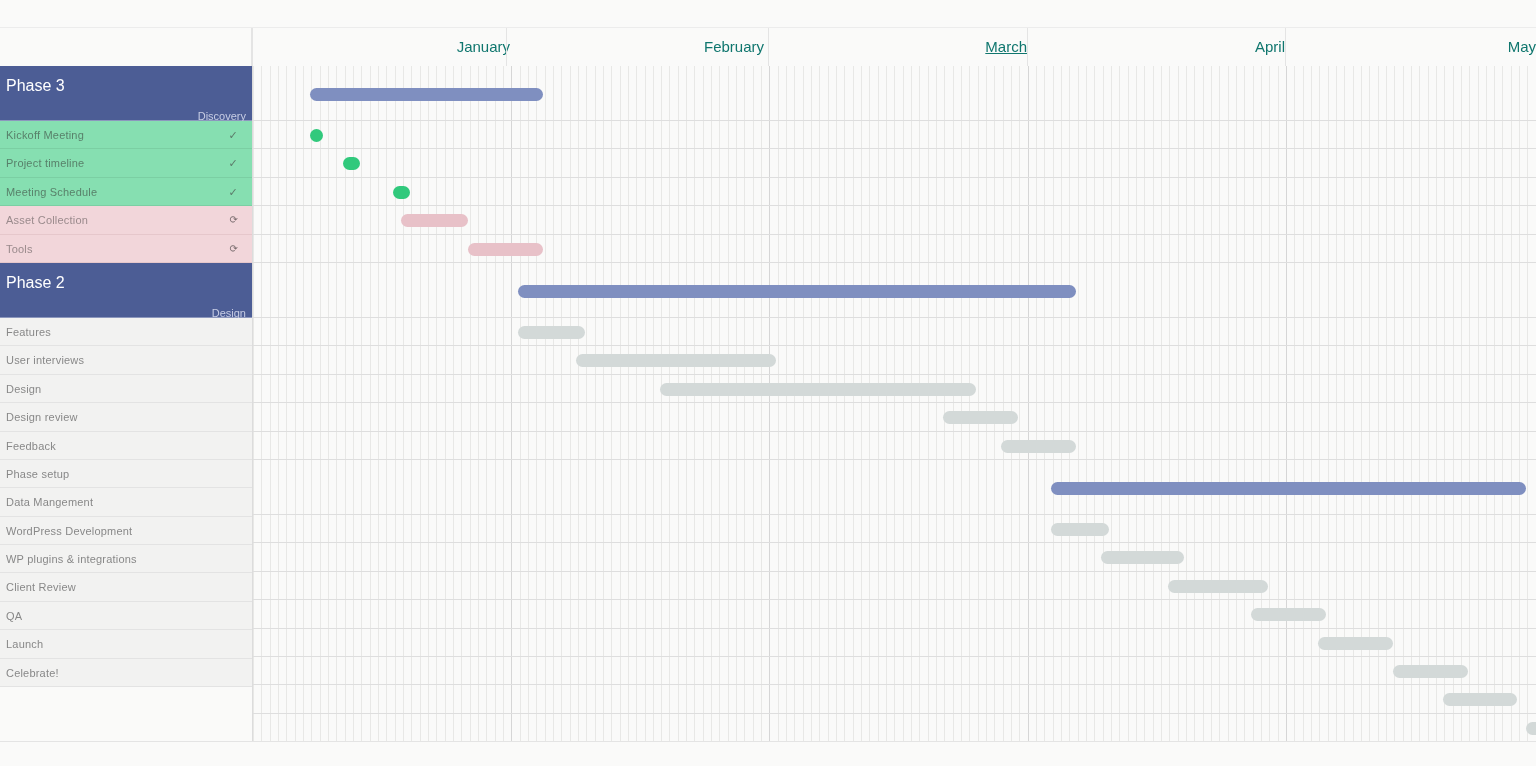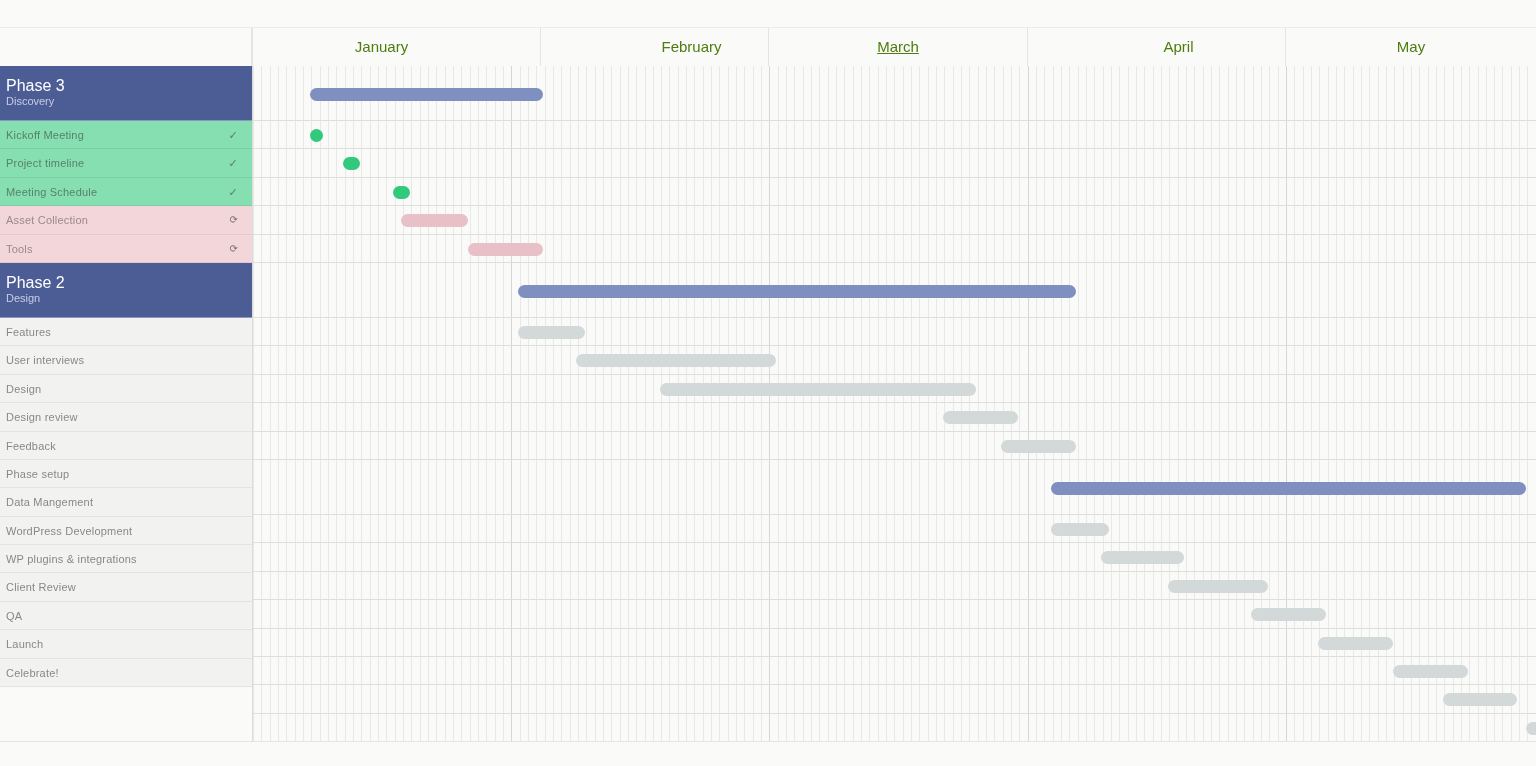--- a/index.html
+++ b/index.html
@@ -1,24 +1,24 @@
 <!DOCTYPE html>
 <html><head>
 <meta charset="utf-8">
 <style>
   * { box-sizing: border-box; margin: 0; padding: 0; }
   html, body { width: 1536px; height: 766px; overflow: hidden; background: #fafaf9; font-family: "Liberation Sans", sans-serif; }
   #root { position: relative; width: 1536px; height: 766px; }
   .header { position: absolute; left: 0; top: 27px; width: 1536px; height: 40px; border-top: 1px solid #ececec; border-bottom: 1px solid #e4e4e4; background: #fafaf9; }
   .header-spacer { position: absolute; left: 0; top: 0; width: 252px; height: 38px; border-right: 1px solid #e4e4e4; }
-  .month { position: absolute; top: 0; height: 38px; line-height: 38px; text-align: center; color: #4d7c0f; font-size: 15px; border-left: 1px solid #e4e4e4; }
+  .month { position: absolute; top: 0; height: 38px; line-height: 38px; text-align: right; color: #0f766e; font-size: 15px; border-left: 1px solid #e4e4e4; }
   .sidebar { position: absolute; left: 0; top: 66px; width: 252px; }
   .row-phase { height: 55px; background: #4c5d95; color: #fff; padding: 11px 6px 0; border-bottom: 1px solid #8c97bd; }
   .row-phase .ptitle { font-size: 16px; display: block; }
-  .row-phase .psub { font-size: 11px; color: #c7cde4; display: block; margin-top: 0; }
+  .row-phase .psub { font-size: 11px; color: #c7cde4; display: block; margin-top: 15px; text-align: right; }
   .row-task { height: 28.4px; line-height: 28px; padding: 0 6px; font-size: 11px; color: #888; background: #f2f2f1; border-bottom: 1px solid #e3e3e3; position: relative; letter-spacing: 0.2px; }
   .row-task.done { background: #86dfb1; color: #58806a; border-bottom: 1px solid #7bcfa3; }
   .row-task.progress { background: #f2d6da; color: #9a8a8c; border-bottom: 1px solid #e6c7cb; }
   .row-task .status { position: absolute; right: 14px; top: 0; font-size: 11px; color: #5b7a69; }
   .row-task.progress .status { color: #7a6d6f; font-size: 10px; }
   .grid { position: absolute; left: 252px; top: 66px; width: 1284px; height: 675px; overflow: hidden;
     background-color: #fafaf9;
     background-image: repeating-linear-gradient(to right, #e8e8e6 0px, #e8e8e6 1px, transparent 1px, transparent 8.33px);
     border-left: 1px solid #dcdcdc; }
   .grid-month-line { position: absolute; top: 0; width: 1px; height: 675px; background: #d6d6d6; }
@@ -30,21 +30,21 @@
   .bar.todo { background: #d3d9d8; }
   .footer { position: absolute; left: 0; top: 741px; width: 1536px; height: 25px; border-top: 1px solid #e4e4e4; background: #fafaf9; }
 </style>
 </head>
 <body>
 
 <div id="root">
   <div class="header">
     <div class="header-spacer"></div>
     <div class="month" style="left:252px;width:258px;">January</div>
-    <div class="month" style="left:540px;width:258px;padding-left:44px;">February</div>
+    <div class="month" style="left:506px;width:258px;padding-left:44px;">February</div>
     <div class="month" style="left:768px;width:259px;text-decoration:underline;">March</div>
     <div class="month" style="left:1027px;width:258px;padding-left:44px;">April</div>
     <div class="month" style="left:1285px;width:251px;">May</div>
   </div>
 
   <div class="sidebar">
 
     <div class="row-phase">
       <span class="ptitle">Phase 3</span>
       <span class="psub">Discovery</span>

